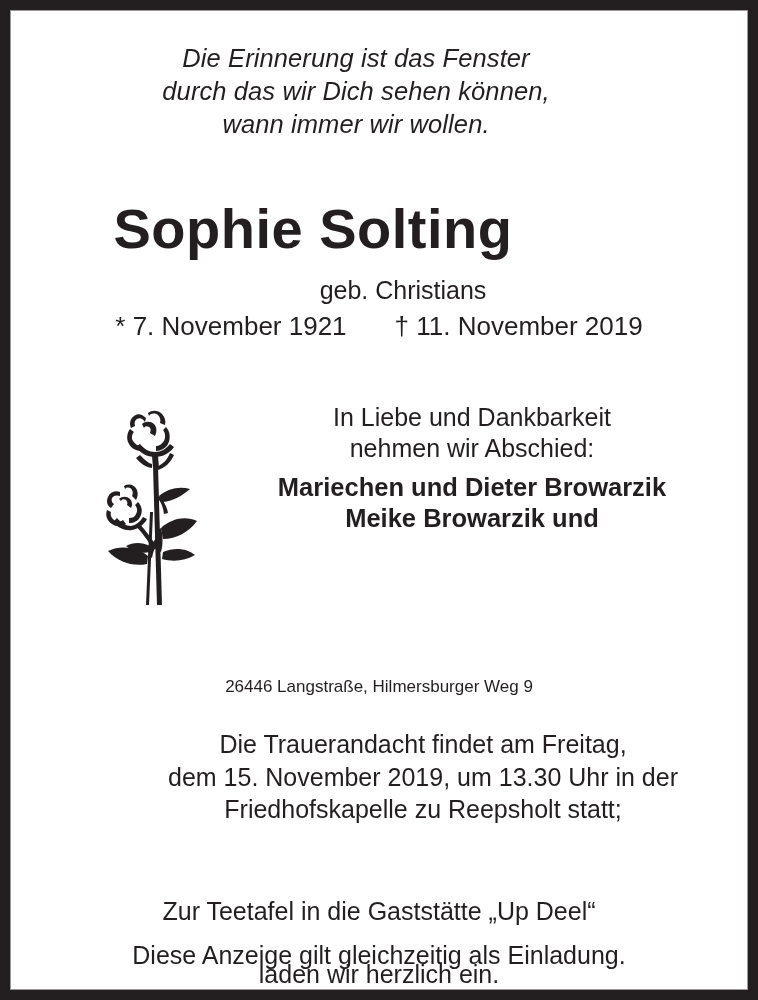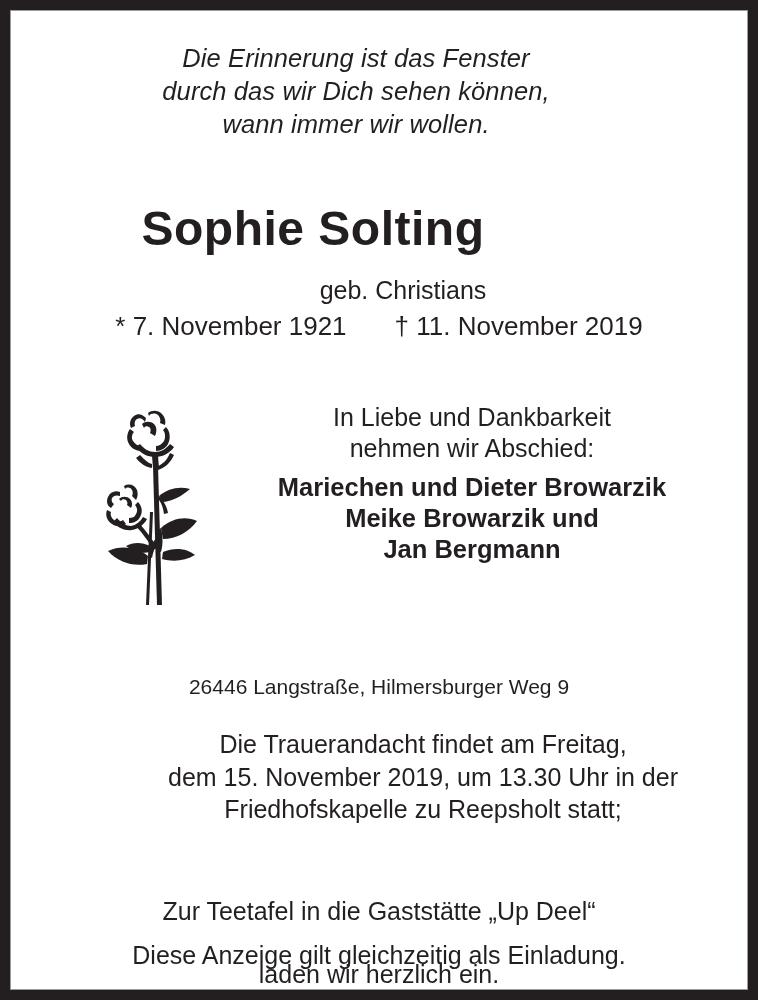--- a/index.html
+++ b/index.html
@@ -61,21 +61,21 @@
   }
   .epigraph div { white-space: nowrap; }
 
   
   .name {
     position: absolute;
     left: 0;
     top: 186px;
     width: 602px;
     text-align: center;
-    font-size: 48px;
+    font-size: 56px;
     font-weight: bold;
     line-height: 62px;
     letter-spacing: 0.5px;
   }
 
   .maiden {
     position: absolute;
     left: 0;
     top: 263px;
     width: 734px;
@@ -131,21 +131,21 @@
   }
   .mourners .family div { white-space: nowrap; text-align: center; }
 
   
   .address {
     position: absolute;
     left: 0;
     top: 659px;
     width: 734px;
     text-align: center;
-    font-size: 21px;
+    font-size: 17px;
     line-height: 32px;
   }
 
   .service {
     position: absolute;
     left: 0;
     top: 716px;
     width: 734px;
     text-align: center;
     font-size: 25px;
@@ -244,21 +244,20 @@
     </div>
 
     <div class="mourners">
       <div class="lead">
         <div>In Liebe und Dankbarkeit</div>
         <div>nehmen wir Abschied:</div>
       </div>
       <div class="family">
         <div>Mariechen und Dieter Browarzik</div>
         <div>Meike Browarzik und</div>
-        <div>Jan Bergmann</div>
       </div>
     </div>
 
     <div class="address">26446 Langstraße, Hilmersburger Weg 9</div>
 
     <div class="service">
       <div>Die Trauerandacht findet am Freitag,</div>
       <div>dem 15. November 2019, um 13.30 Uhr in der</div>
       <div>Friedhofskapelle zu Reepsholt statt;</div>
     </div>

